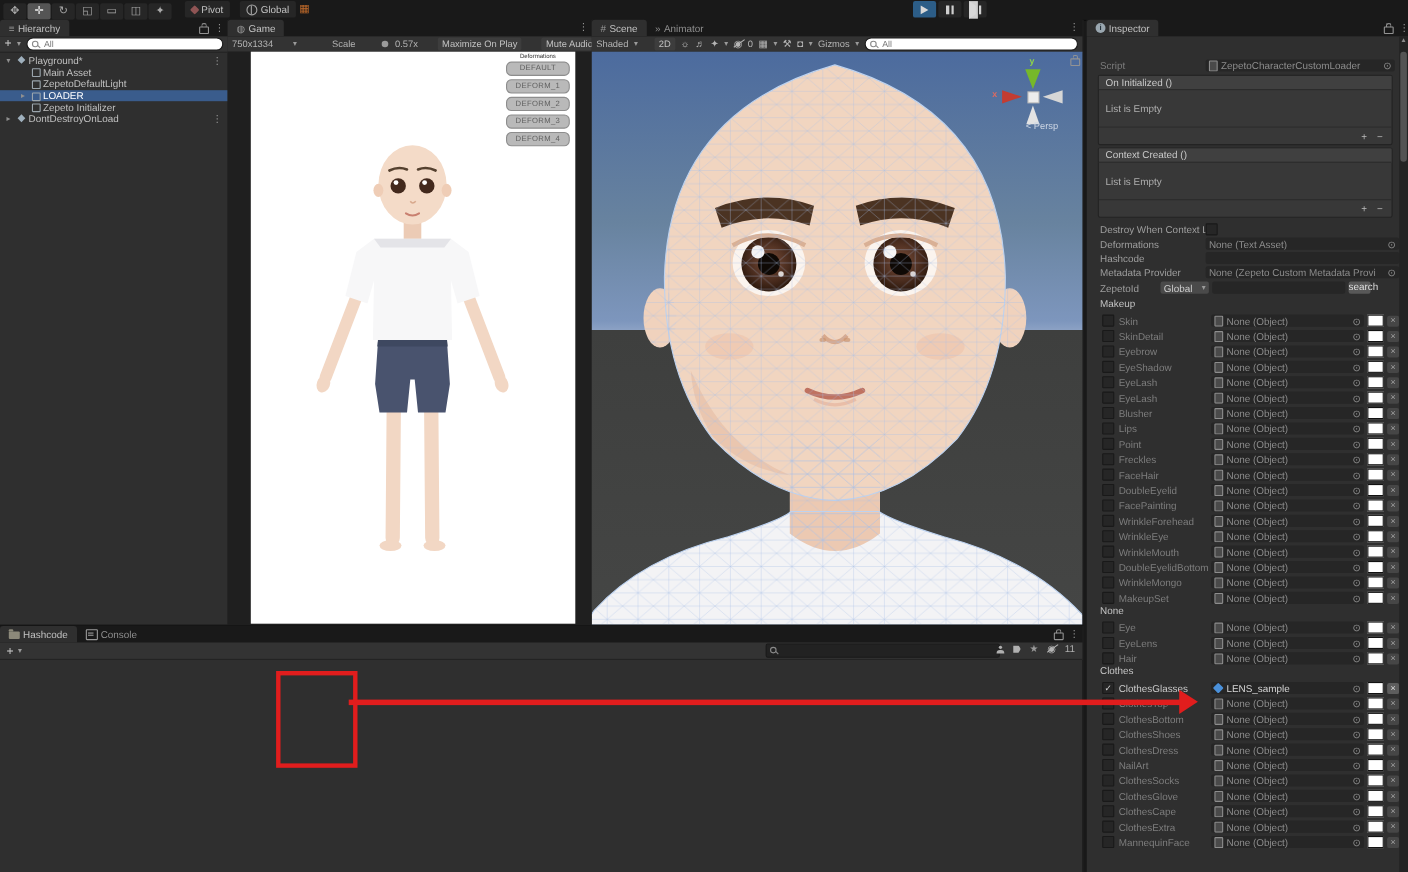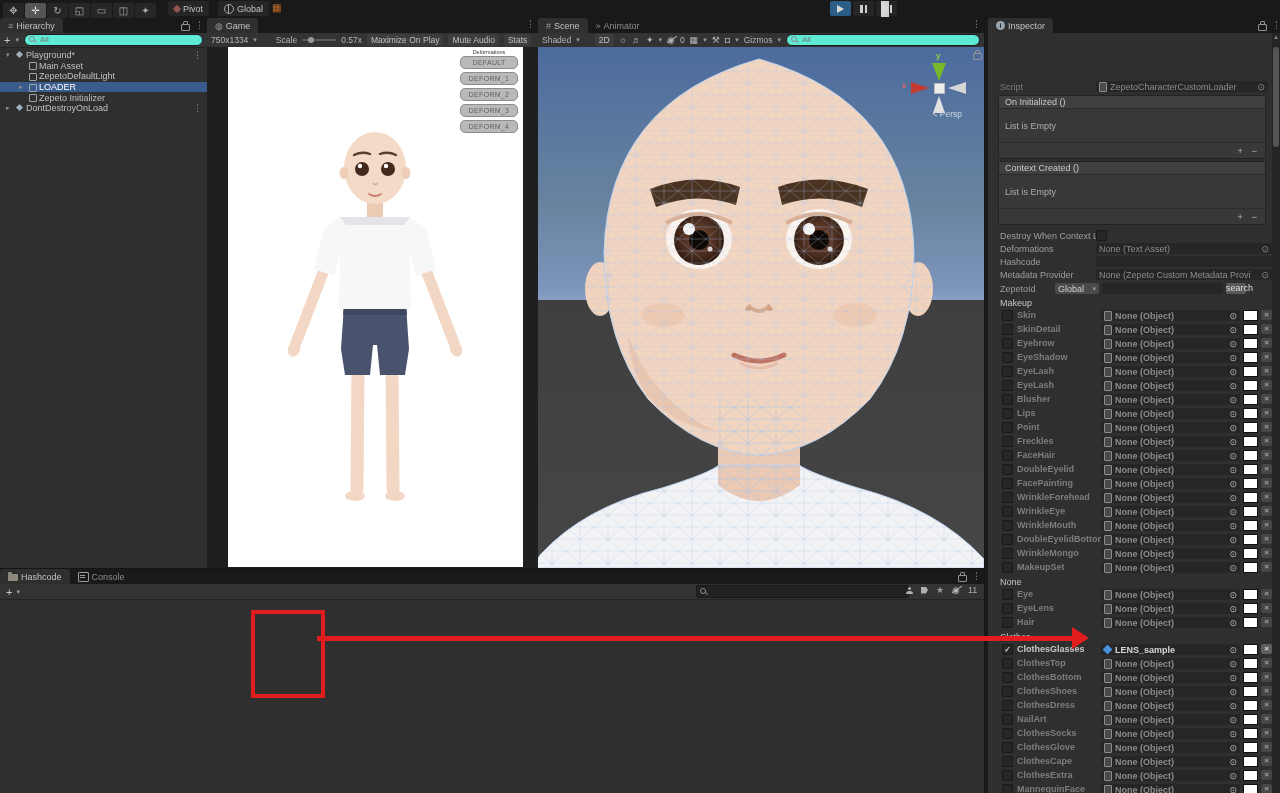--- a/index.html
+++ b/index.html
@@ -34,21 +34,21 @@
   
   .panel{background:#2f2f2f;border-right:1px solid #161616;}
   .tabstrip{height:15px;background:#191919;display:flex;align-items:flex-end;position:relative;}
   .tab{height:15px;box-sizing:border-box;padding:0 8px;font-size:9px;color:#c2c2c2;display:inline-flex;align-items:center;gap:3px;background:#2f2f2f;border-radius:3px 3px 0 0;}
   .tab.inactive{background:transparent;color:#8e8e8e;}
   .strip-right{position:absolute;right:3px;top:2px;display:flex;align-items:center;gap:5px;}
   .kebab{color:#9a9a9a;font-size:9px;line-height:1;}
   .lockico{width:7px;height:5px;border:1px solid #939393;border-radius:1px;position:relative;margin-top:4px;display:inline-block;}
   .lockico::before{content:"";position:absolute;top:-4px;left:1px;width:3px;height:3px;border:1px solid #939393;border-bottom:none;border-radius:2px 2px 0 0;}
   .toolrow{height:14px;background:#333;border-bottom:1px solid #232323;display:flex;align-items:center;font-size:8.5px;color:#b5b5b5;padding:0 4px;gap:5px;}
-  .searchbox{flex:1;height:10px;background:#5eead4;border:1px solid #1a1a1a;border-radius:6px;display:flex;align-items:flex-start;gap:3px;padding:0 4px;color:#777;font-size:8px;}
+  .searchbox{flex:1;height:10px;background:#ffffff;border:1px solid #1a1a1a;border-radius:6px;display:flex;align-items:center;gap:3px;padding:0 4px;color:#777;font-size:8px;}
   .lens{width:8px;height:9px;position:relative;display:inline-block;flex:none;}
   .lens::before{content:"";position:absolute;left:0;top:1px;width:4px;height:4px;border:1px solid #8a8a8a;border-radius:50%;}
   .lens::after{content:"";position:absolute;left:5px;top:6px;width:3px;height:1px;background:#8a8a8a;transform:rotate(45deg);}
   .ddarrow{color:#9a9a9a;font-size:7px;}
   
   #hierarchy{left:0;top:18px;width:207px;height:550px;}
   .hrow{height:10.6px;display:flex;align-items:center;font-size:9px;color:#c0c0c0;padding-left:calc(6px + var(--d,0)*13px);position:relative;}
   .hrow.sel{background:#3a5c8c;color:#fff;}
   .hrow .exp{width:9px;color:#8f8f8f;font-size:7px;flex:none;}
   .hrow .hicon{width:11px;flex:none;position:relative;height:9px;}
@@ -77,42 +77,42 @@
   .gz-up{left:28px;top:12px;width:0;height:0;border-left:7px solid transparent;border-right:7px solid transparent;border-top:18px solid #76b82a;}
   .gz-left{left:7px;top:31px;width:0;height:0;border-top:6.5px solid transparent;border-bottom:6.5px solid transparent;border-left:18px solid #c33c32;}
   .gz-right{left:44px;top:31px;width:0;height:0;border-top:6.5px solid transparent;border-bottom:6.5px solid transparent;border-right:18px solid #d6d6d6;}
   .gz-down{left:29px;top:45px;width:0;height:0;border-left:6.5px solid transparent;border-right:6.5px solid transparent;border-bottom:17px solid #e3e3e3;}
   .gz-ylabel{left:32px;top:0px;color:#8ed44a;font-weight:bold;}
   .gz-xlabel{left:-2px;top:30px;color:#e06a5f;font-weight:bold;}
   #persp{position:absolute;right:22px;top:62px;color:#cdd6e4;font-size:8.5px;}
   #scene-lock{position:absolute;right:2px;top:2px;}
   
   #inspector{left:988px;top:18px;width:296px;height:775px;border-right:none;}
-  #insp-body{position:absolute;left:0;top:15px;right:8px;bottom:0;overflow:hidden;padding-top:3px;font-size:9px;margin-top:44px;}
+  #insp-body{position:absolute;left:0;top:15px;right:8px;bottom:0;overflow:hidden;padding-top:20px;font-size:9px;}
   .info-ico{width:9px;height:9px;border-radius:50%;background:#9aa7b0;color:#23313a;display:inline-flex;align-items:center;justify-content:center;font-size:7px;font-weight:bold;}
   .info-ico::before{content:"i";}
   .prop{height:13px;display:flex;align-items:center;padding:0 4px 0 12px;}
   .plabel{width:96px;flex:none;color:#9e9e9e;white-space:nowrap;overflow:hidden;}
   .plabel.dim{color:#7c7c7c;}
   .ofield{flex:1;height:11px;background:#262626;border-radius:2px;display:flex;align-items:center;padding:0 3px;color:#8c8c8c;overflow:hidden;white-space:nowrap;min-width:0;}
   .ofield .docico{width:6px;height:8px;border:1px solid #8d8d8d;border-radius:1px;margin-right:3px;flex:none;background:#4a4a4a;}
   .ofield .val{flex:1;overflow:hidden;white-space:nowrap;min-width:0;}
   .ofield .pick{color:#8f8f8f;margin-left:2px;flex:none;}
   .checkbox{width:9px;height:9px;background:#262626;border:1px solid #191919;border-radius:1px;flex:none;display:inline-flex;align-items:center;justify-content:center;color:#d8d8d8;font-size:8px;}
   .evtbox{margin:2px 10px 0 10px;background:#383838;border:1px solid #232323;border-radius:2px;}
   .evthead{height:12px;background:#404040;border-bottom:1px solid #2a2a2a;display:flex;align-items:center;padding-left:6px;color:#c9c9c9;}
   .evtbody{height:33px;display:flex;align-items:center;padding-left:6px;color:#aeaeae;text-align:center;}
   .evtfoot{height:15px;display:flex;align-items:center;justify-content:flex-end;gap:9px;padding-right:8px;border-top:1px solid #2c2c2c;color:#bdbdbd;}
   .gap4{height:4px;}
   .zr-dd{width:38px;height:11px;background:#4a4a4a;border-radius:2px;display:inline-flex;align-items:center;justify-content:space-between;padding:0 3px;color:#cfcfcf;flex:none;margin-right:3px;}
   .zr-input{flex:1;height:11px;background:#262626;border-radius:2px;margin-right:3px;}
   .zr-search{width:20px;height:11px;background:#585858;border-radius:2px;color:#ddd;text-align:center;line-height:11px;flex:none;margin-right:26px;}
   .sechead{height:14px;line-height:14px;padding-left:12px;color:#c4c4c4;}
   .sechead.h13{height:13px;line-height:13px;}
-  .irow{height:14px;display:flex;align-items:flex-start;padding:0 4px 0 14px;font-weight:bold;}
+  .irow{height:14px;display:flex;align-items:flex-end;padding:0 4px 0 14px;}
   .irow .ilabel{width:84px;flex:none;margin-left:4px;color:#7d7d7d;white-space:nowrap;overflow:hidden;}
   .irow.on .ilabel{color:#c8c8c8;}
   .irow.on .checkbox::before{content:"✓";}
   .irow .swatch{width:13px;height:9px;background:#fff;border:1px solid #111;margin:0 3px;flex:none;}
   .irow .xbtn{width:11px;height:10px;background:#464646;border-radius:2px;color:#a5a5a5;font-size:8px;line-height:10px;text-align:center;flex:none;}
   .irow.on .xbtn{background:#5d5d5d;color:#e0e0e0;}
   .prefabico{display:none;width:7px;height:7px;background:#4a90d9;transform:rotate(45deg);border-radius:1px;margin-right:4px;flex:none;}
   .irow.asset .prefabico{display:inline-block;}
   .irow.asset .val{color:#d6d6d6;}
   #insp-scroll{left:1272px;top:33px;width:8px;height:760px;background:#242424;}
@@ -238,21 +238,21 @@
   <div id="game" class="abs panel" data-name="game-panel">
     <div class="tabstrip">
       <span class="tab" data-name="tab-game">
         <span style="color:#9a9a9a;" data-name="game-tab-icon">◍</span>
         <span data-name="tab-label">Game</span>
       </span>
       <span class="strip-right">
           <span class="kebab" data-name="panel-menu-icon">⋮</span>
         </span>
     </div>
-    <div class="toolrow" style="overflow:hidden;">
+    <div class="toolrow" style="overflow:hidden;gap:18px;">
       <span class="plain" data-name="resolution-dropdown">750x1334</span>
       <span class="ddarrow" data-name="resolution-dropdown-icon" style="margin-right:14px;">▾</span>
       <span data-name="scale-label">Scale</span>
       <span class="slider" data-name="scale-slider">
           <i data-name="scale-slider-knob"></i>
         </span>
       <span data-name="scale-value">0.57x</span>
       <span class="btnish" data-name="maximize-on-play-button">Maximize On Play</span>
       <span class="btnish" data-name="mute-audio-button">Mute Audio</span>
       <span class="btnish" data-name="stats-button">Stats</span>

